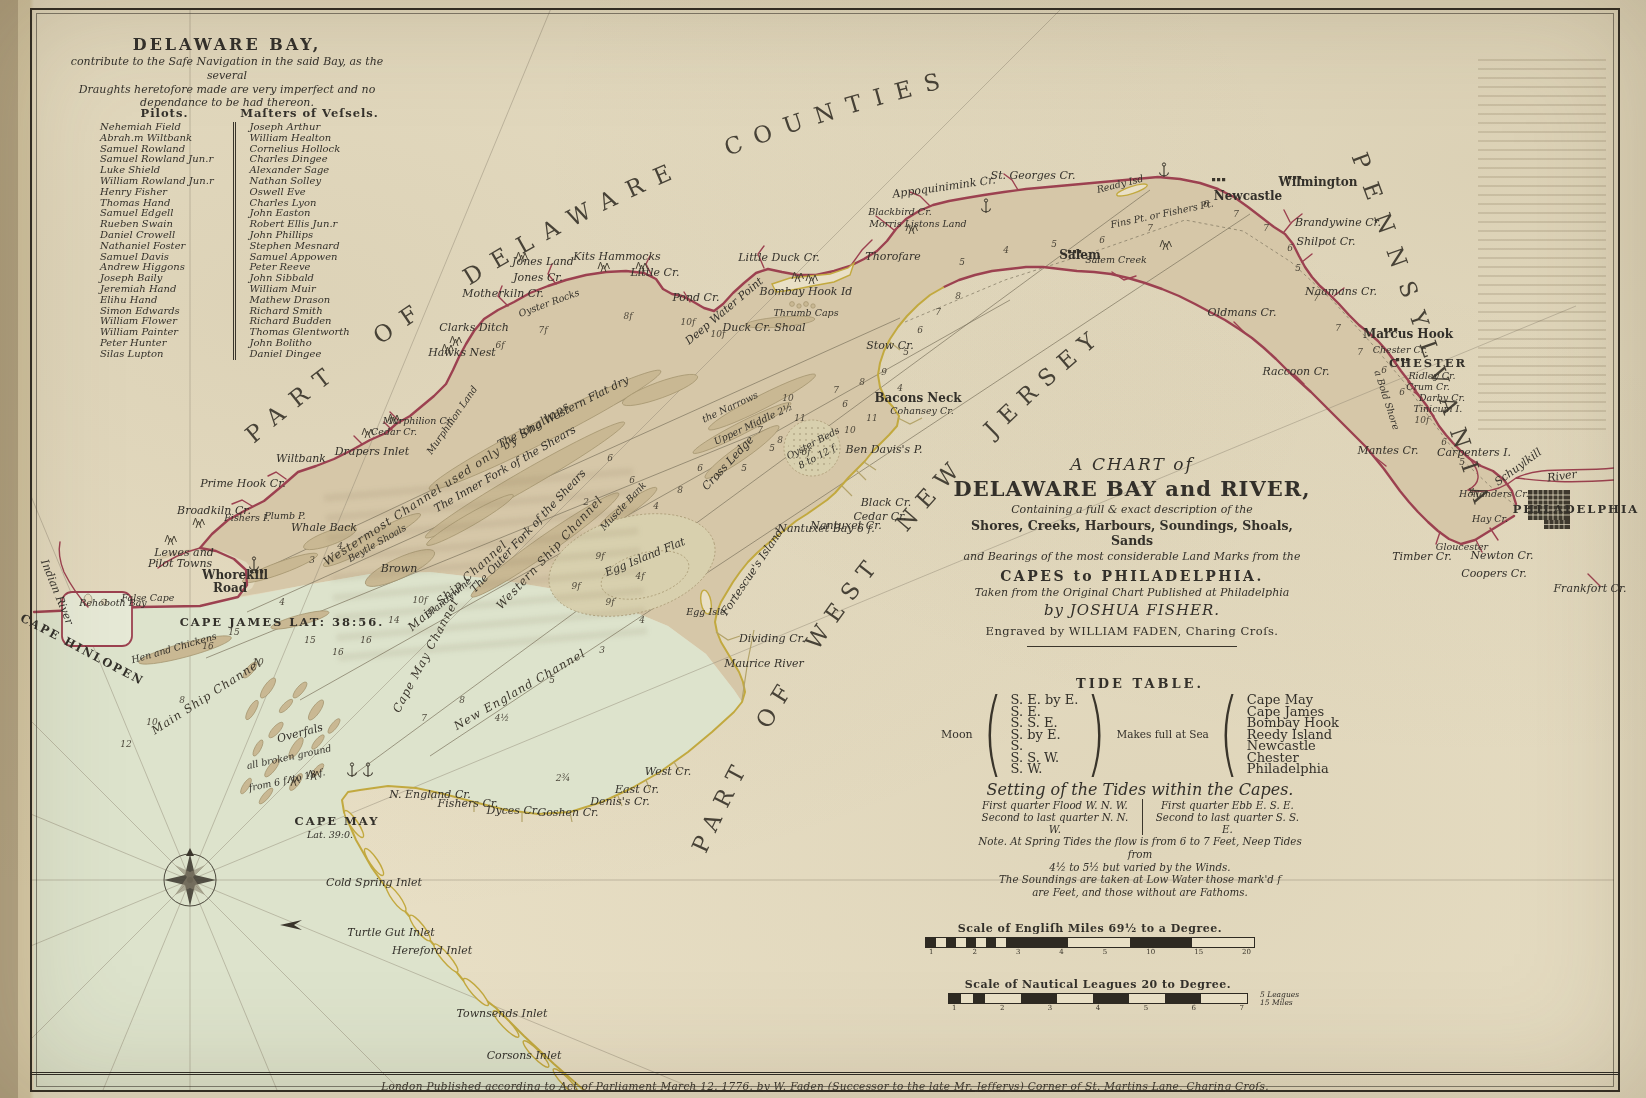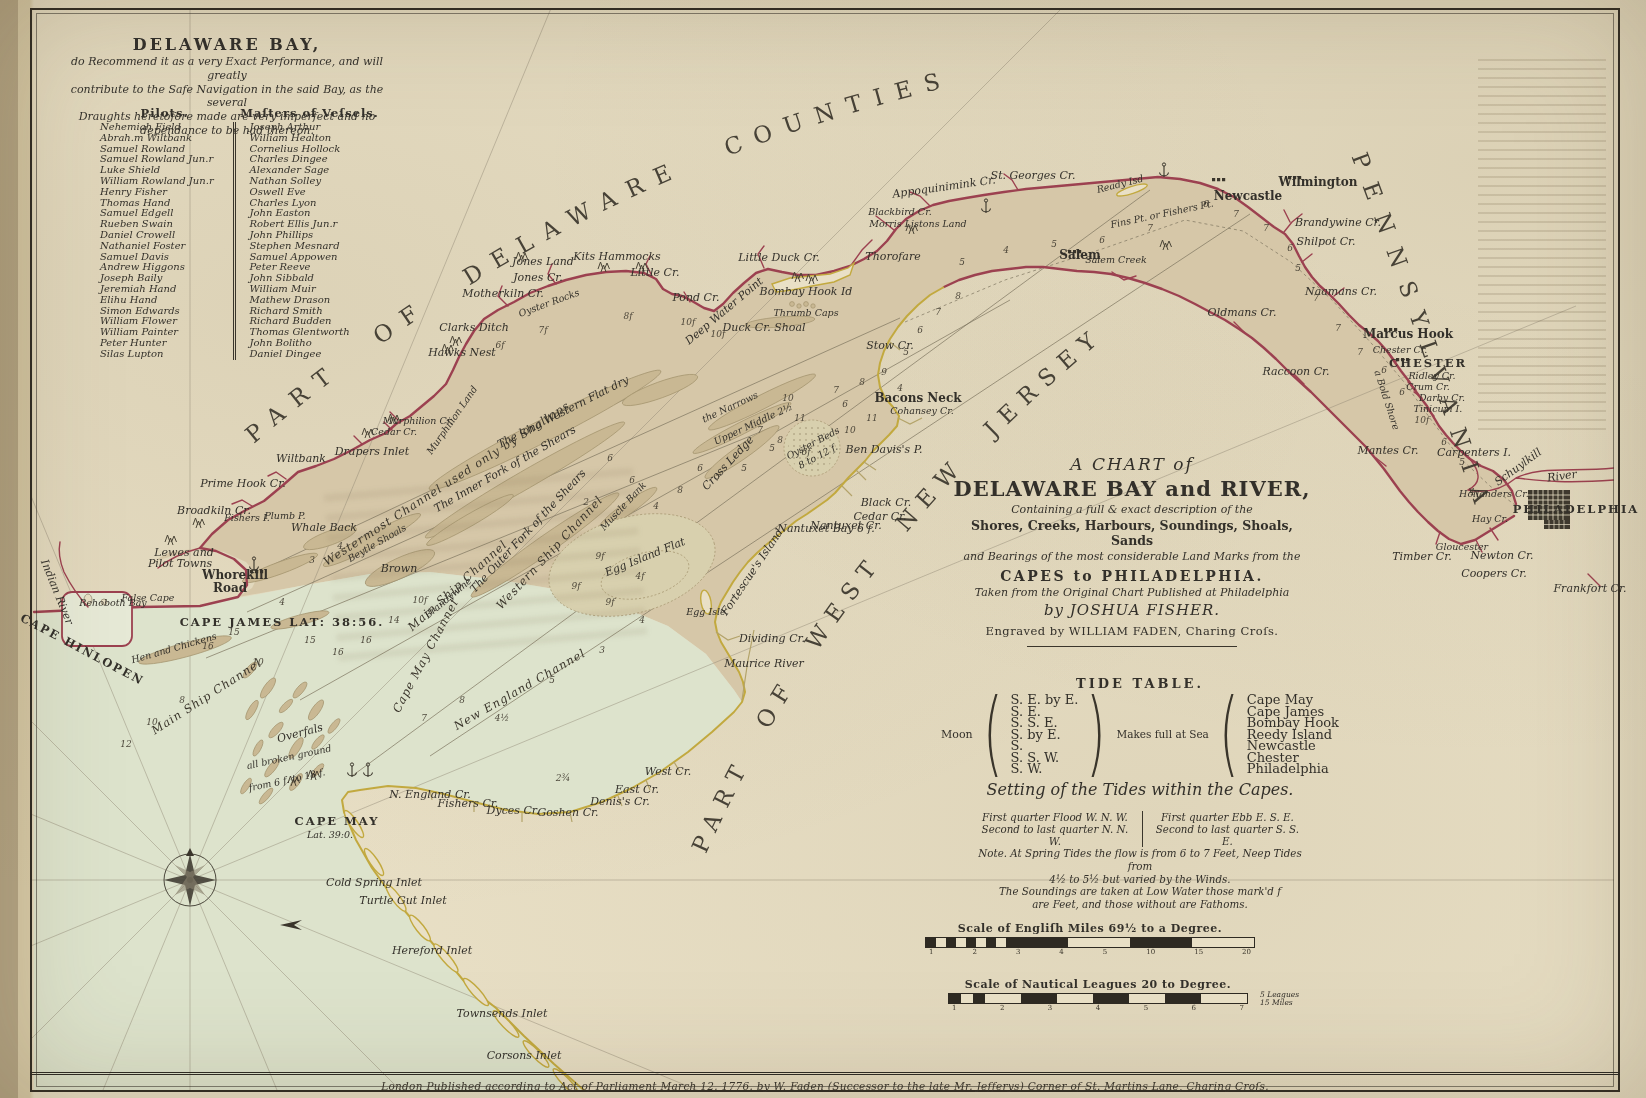--- a/index.html
+++ b/index.html
@@ -69,21 +69,21 @@
   .tide{left:975px;top:676px;width:330px;text-align:center;}
   .tt-title{font-size:13px;font-weight:bold;letter-spacing:3px;margin-bottom:2px;}
   .tt-row{display:flex;align-items:center;justify-content:center;font-size:10.5px;}
   .tt-moon{font-size:11px;margin-right:2px;}
   .brace{font-size:92px;font-weight:100;line-height:.9;color:#3a352b;
     font-family:"DejaVu Sans","Liberation Sans",sans-serif;transform:scaleX(.55);}
   .tt-col{text-align:left;}
   .tt-col div{font-size:13px;line-height:11.5px;white-space:nowrap;}
   .tt-mid{font-size:10.5px;margin:0 2px;white-space:nowrap;}
   .tt-set{font-style:italic;font-size:16px;margin-top:4px;}
-  .tt-fe{display:flex;justify-content:center;font-style:italic;font-size:10.3px;margin-top:12px;}
+  .tt-fe{display:flex;justify-content:center;font-style:italic;font-size:10.3px;}
   .tt-fe .fe2{border-left:1px solid #3a352b;margin-left:7px;padding-left:7px;}
   .tt-note{font-style:italic;font-size:10.3px;line-height:1.25;}
 
   
   .scalebar{text-align:center;}
   .sb1{left:925px;top:922px;width:330px;}
   .sb2{left:948px;top:978px;width:300px;}
   .sb-title{font-size:11px;font-weight:bold;letter-spacing:.5px;margin-bottom:2px;}
   .sb-bar{position:relative;height:9px;border:1px solid #2e2a22;display:flex;background:#e8dfc5;}
   .sb-bar .seg{height:100%;}
@@ -301,21 +301,20 @@
   </svg>
 
   <div class="ghost ghost1"></div>
   <div class="ghost ghost2"></div>
 
   <div class="neat"></div>
   <div class="neat2"></div>
 
   <div class="overlay testimonial">
     <div class="t-title">DELAWARE BAY,</div>
-    <div class="t-line">do Recommend it as a very Exact Performance, and will greatly</div>
       <div class="t-line">contribute to the Safe Navigation in the said Bay, as the several</div>
       <div class="t-line">Draughts heretofore made are very imperfect and no</div>
       <div class="t-line">dependance to be had thereon.</div>
   </div>
 
   <div class="overlay subs">
     <div class="heads">
       <div>Pilots.</div>
       <div>Maſters of Veſsels.</div>
     </div>
@@ -597,21 +596,21 @@
       <span class="lbl" style="left: 668px; top: 771px; transform: translate(-50%, -50%);">West Cr.</span>
       <span class="lbl" style="left: 637px; top: 789px; transform: translate(-50%, -50%);">East Cr.</span>
       <span class="lbl" style="left: 620px; top: 801px; transform: translate(-50%, -50%);">Denis's Cr.</span>
       <span class="lbl" style="left: 568px; top: 812px; transform: translate(-50%, -50%);">Goshen Cr.</span>
       <span class="lbl" style="left: 513px; top: 810px; transform: translate(-50%, -50%);">Dyces Cr.</span>
       <span class="lbl" style="left: 468px; top: 803px; transform: translate(-50%, -50%);">Fishers Cr.</span>
       <span class="lbl" style="left: 430px; top: 794px; transform: translate(-50%, -50%);">N. England Cr.</span>
       <span class="lbl cape" style="left: 337px; top: 822px; transform: translate(-50%, -50%);">CAPE MAY</span>
       <span class="lbl sm" style="left: 330px; top: 835px; transform: translate(-50%, -50%);">Lat. 39:0.</span>
       <span class="lbl" style="left: 374px; top: 882px; transform: translate(-50%, -50%);">Cold Spring Inlet</span>
-      <span class="lbl" style="left: 391px; top: 900px; transform: translate(-50%, -50%); margin-left: 12px;">Turtle Gut Inlet</span>
+      <span class="lbl" style="left: 391px; top: 932px; transform: translate(-50%, -50%);">Turtle Gut Inlet</span>
       <span class="lbl" style="left: 432px; top: 950px; transform: translate(-50%, -50%);">Hereford Inlet</span>
       <span class="lbl" style="left: 502px; top: 1013px; transform: translate(-50%, -50%);">Townsends Inlet</span>
       <span class="lbl" style="left: 524px; top: 1055px; transform: translate(-50%, -50%);">Corsons Inlet</span>
     <span class="lbl snd" style="left: 628px; top: 316px; transform: translate(-50%, -50%);">8f</span>
       <span class="lbl snd" style="left: 688px; top: 322px; transform: translate(-50%, -50%);">10f</span>
       <span class="lbl snd" style="left: 718px; top: 334px; transform: translate(-50%, -50%);">10f</span>
       <span class="lbl snd" style="left: 543px; top: 330px; transform: translate(-50%, -50%);">7f</span>
       <span class="lbl snd" style="left: 500px; top: 345px; transform: translate(-50%, -50%);">6f</span>
       <span class="lbl snd" style="left: 836px; top: 390px; transform: translate(-50%, -50%);">7</span>
       <span class="lbl snd" style="left: 862px; top: 382px; transform: translate(-50%, -50%);">8</span>

